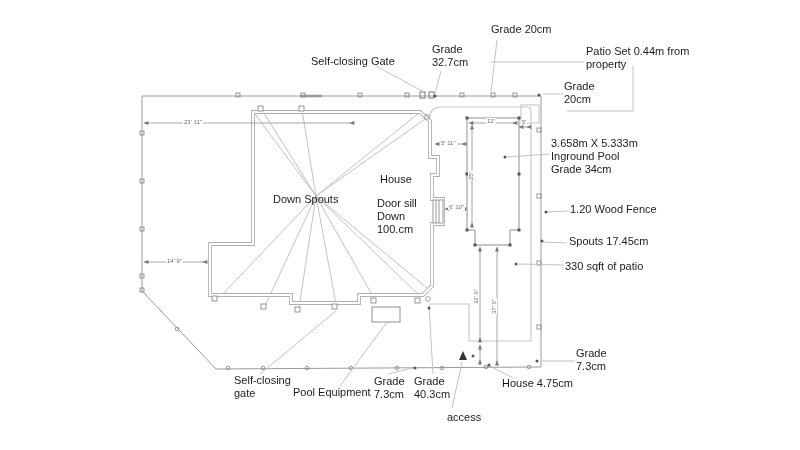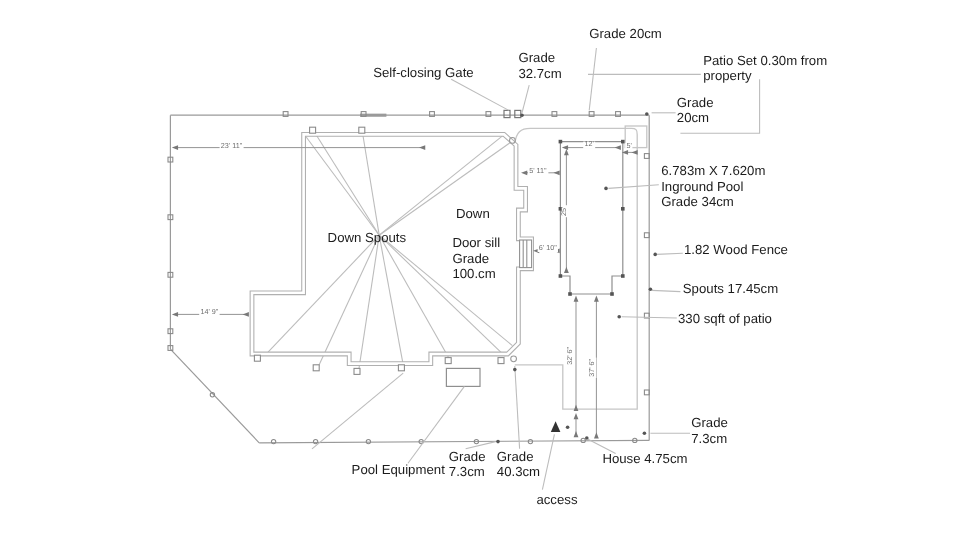--- a/index.html
+++ b/index.html
@@ -174,42 +174,44 @@
     </g>
 
     <polygon points="463,351 459,360 467,360" fill="#333"></polygon>
   </svg>
 
   <div id="labels-layer">
       <div class="lbl" style="left: 311px; top: 55px;">Self-closing Gate</div>
       <div class="lbl" style="left: 432px; top: 43px;">Grade
 32.7cm</div>
       <div class="lbl" style="left: 491px; top: 23px;">Grade 20cm</div>
-      <div class="lbl" style="left: 586px; top: 45px;">Patio Set 0.30m from
+      <div class="lbl" style="left: 586px; top: 45px;">Patio Set 0.44m from
 property</div>
       <div class="lbl" style="left: 564px; top: 80px;">Grade
 20cm</div>
-      <div class="lbl" style="left: 551px; top: 137px;">6.783m X 7.620m
+      <div class="lbl" style="left: 551px; top: 137px;">3.658m X 5.333m
 Inground Pool
 Grade 34cm</div>
-      <div class="lbl" style="left: 570px; top: 203px;">1.82 Wood Fence</div>
+      <div class="lbl" style="left: 570px; top: 203px;">1.20 Wood Fence</div>
       <div class="lbl" style="left: 569px; top: 235px;">Spouts 17.45cm</div>
       <div class="lbl" style="left: 565px; top: 260px;">330 sqft of patio</div>
       <div class="lbl" style="left: 576px; top: 347px;">Grade
 7.3cm</div>
       <div class="lbl" style="left: 502px; top: 377px;">House 4.75cm</div>
       <div class="lbl" style="left: 447px; top: 411px;">access</div>
       <div class="lbl" style="left: 414px; top: 375px;">Grade
 40.3cm</div>
       <div class="lbl" style="left: 374px; top: 375px;">Grade
 7.3cm</div>
       <div class="lbl" style="left: 293px; top: 386px;">Pool Equipment</div>
-      <div class="lbl" style="left: 380px; top: 173px;">Down</div>
+      <div class="lbl" style="left: 234px; top: 374px;">Self-closing
+gate</div>
+      <div class="lbl" style="left: 380px; top: 173px;">House</div>
       <div class="lbl" style="left: 377px; top: 197px;">Door sill
-Grade
+Down
 100.cm</div>
       <div class="lbl" style="left: 273px; top: 193px;">Down Spouts</div>
       <div class="dim" style="left: 183px; top: 119px;">23' 11"</div>
       <div class="dim" style="left: 166px; top: 258px;">14' 9"</div>
       <div class="dim" style="left: 440px; top: 140px;">5' 11"</div>
       <div class="dim" style="left: 448px; top: 204px;">6' 10"</div>
       <div class="dim" style="left: 486px; top: 118px;">12'</div>
       <div class="dim" style="left: 521px; top: 119px;">5'</div>
       <div class="dim rot" style="left: 468px; top: 181px;">25'</div>
       <div class="dim rot" style="left: 473px; top: 305px;">32' 6"</div>

